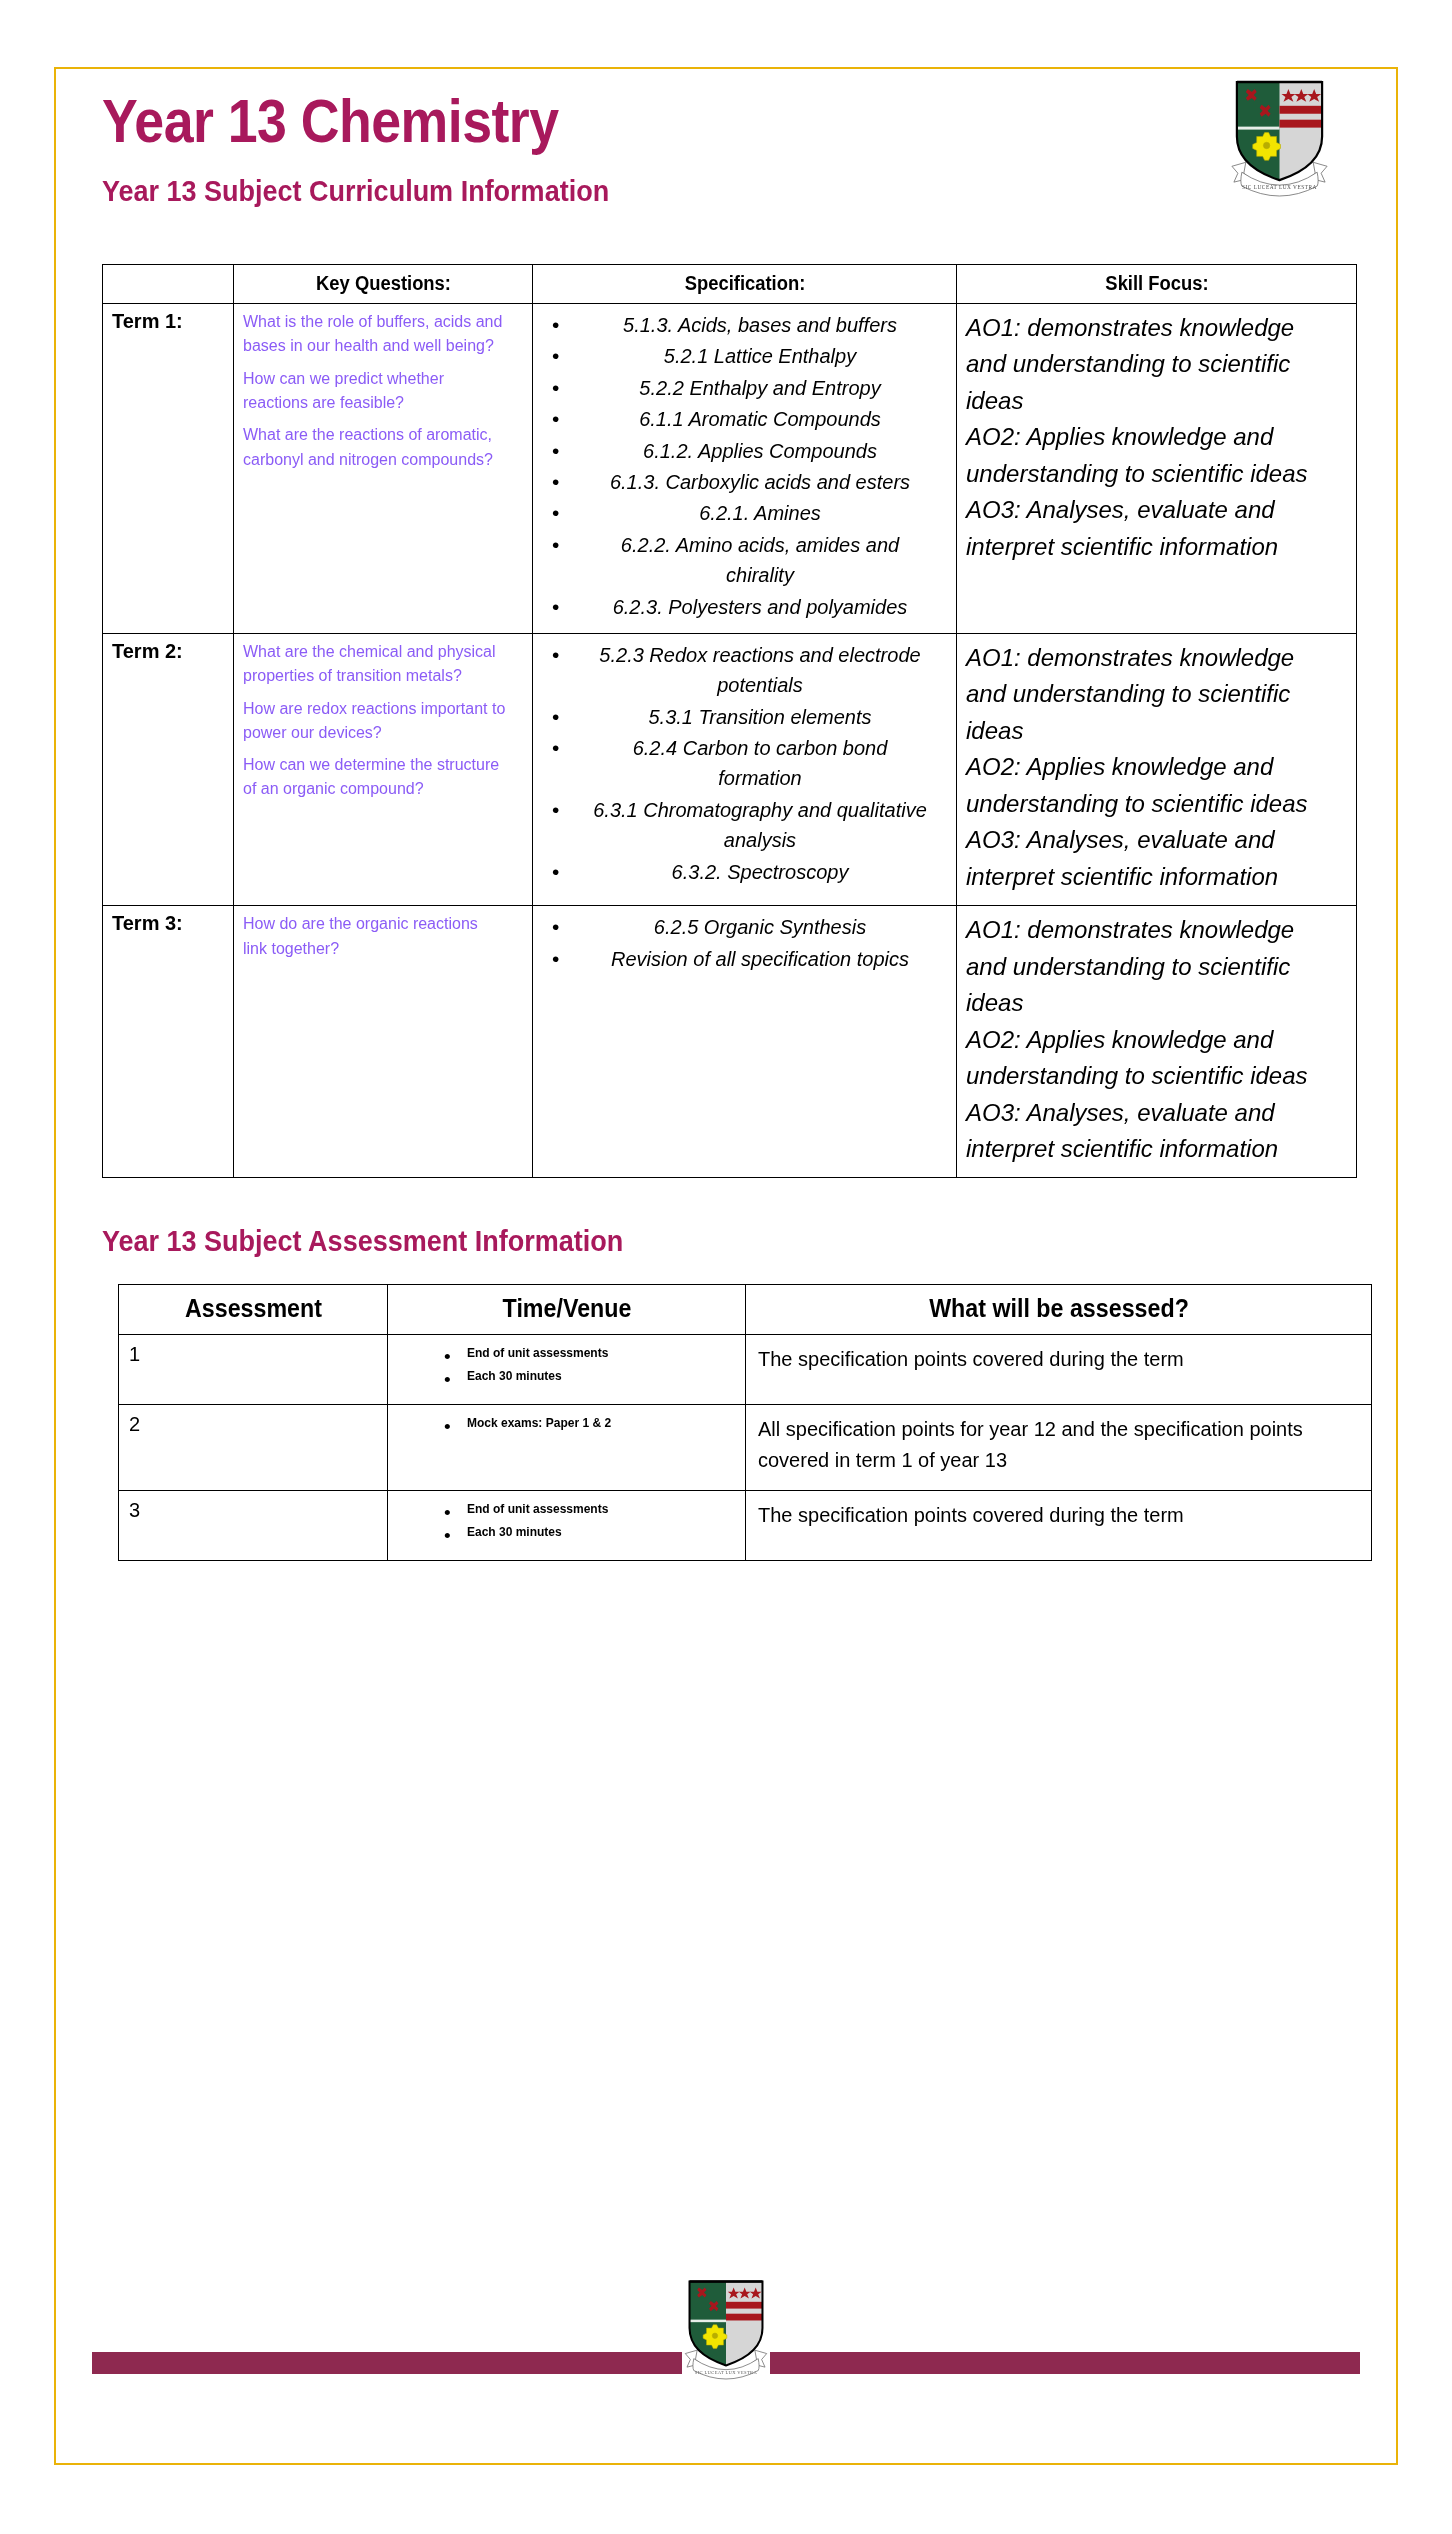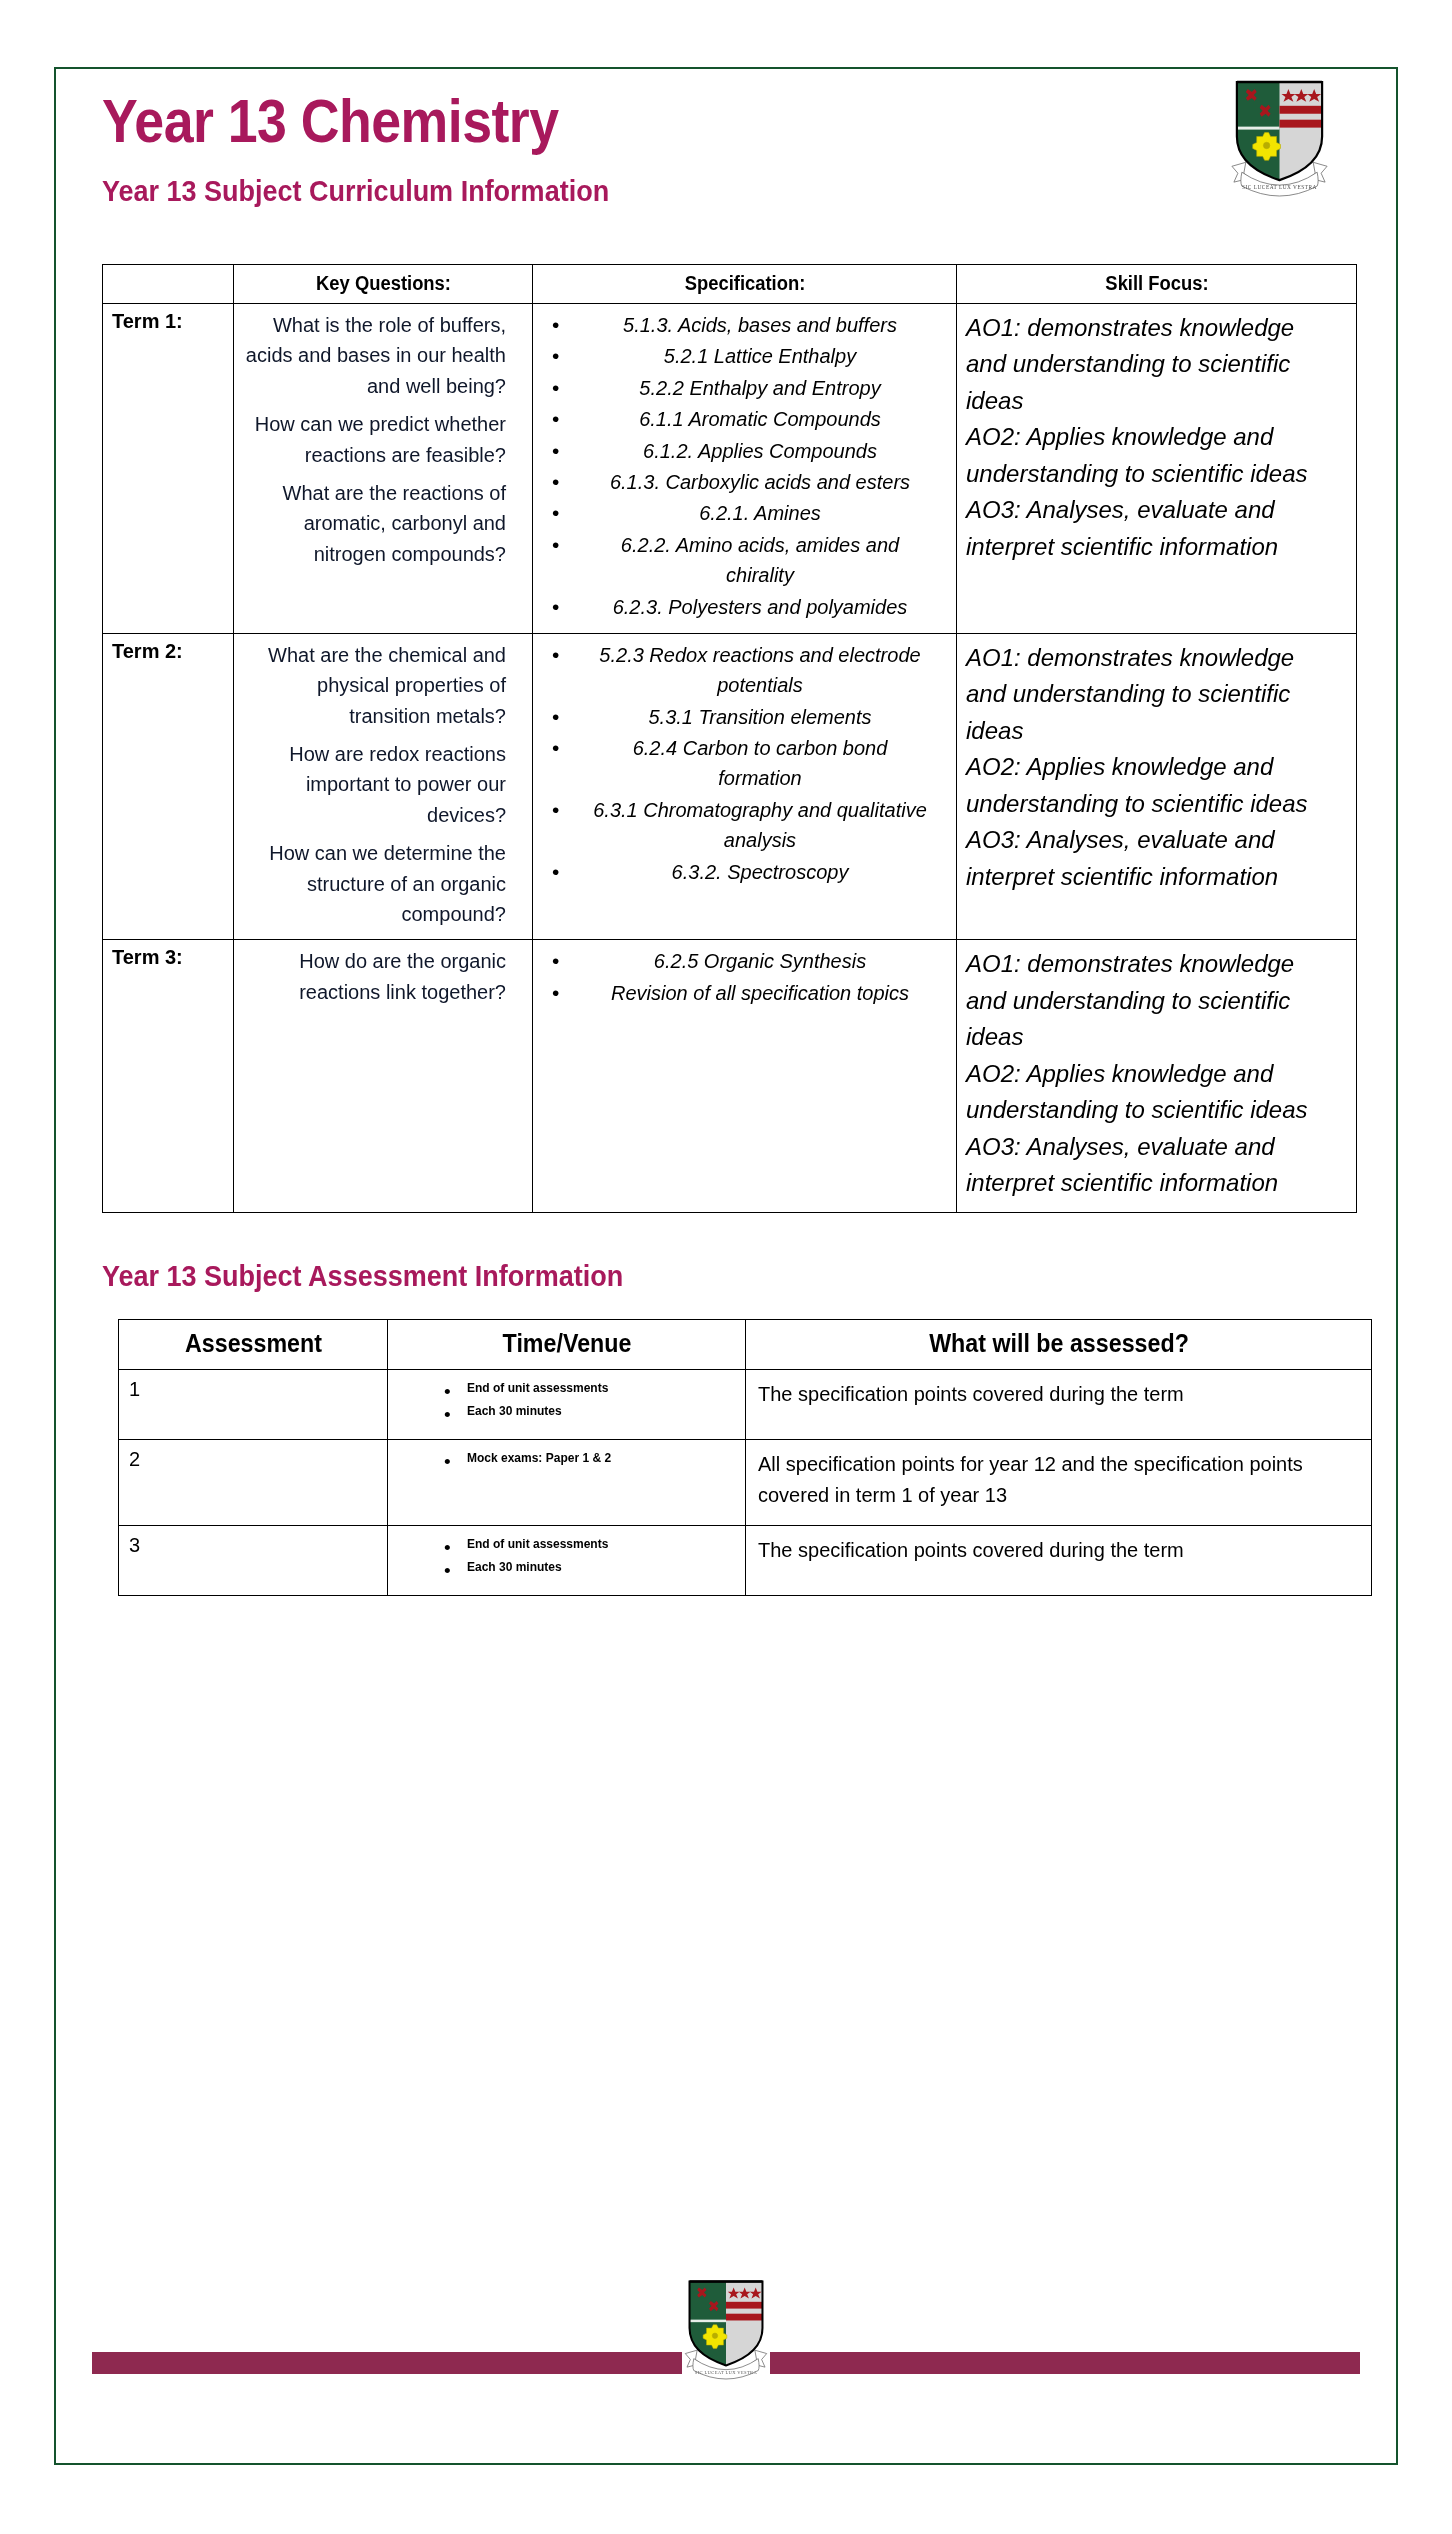--- a/index.html
+++ b/index.html
@@ -11,21 +11,21 @@
     font-family: "Liberation Sans", sans-serif;
     overflow: hidden;
   }
 
   .page {
     position: absolute;
     left: 54px;
     top: 67px;
     width: 1344px;
     height: 2398px;
-    border: 2px solid #14532d;
+    border: 2px solid #eab308;
     background: #ffffff;
   }
 
   
   .header {
     position: relative;
     padding: 22px 0 0 46px;
     height: 173px;
   }
   .doc-title {
@@ -82,24 +82,23 @@
   col.c-key    { width: 299px; }
   col.c-spec   { width: 424px; }
   col.c-skill  { width: 400px; }
 
   .term-label {
     font-size: 20px;
     font-weight: bold;
     white-space: nowrap;
   }
   .kq p {
-    font-size: 20px;
+    font-size: 16px;
     line-height: 1.52;
-    color: #0f172a;
-    text-align: right;
+    color: #8b5cf6;
   }
   .kq p + p { margin-top: 8px; }
 
   ul.spec-list { list-style: none; text-align: center; }
   ul.spec-list li {
     font-size: 20px;
     font-style: italic;
     line-height: 1.52;
     position: relative;
     padding-left: 48px;

